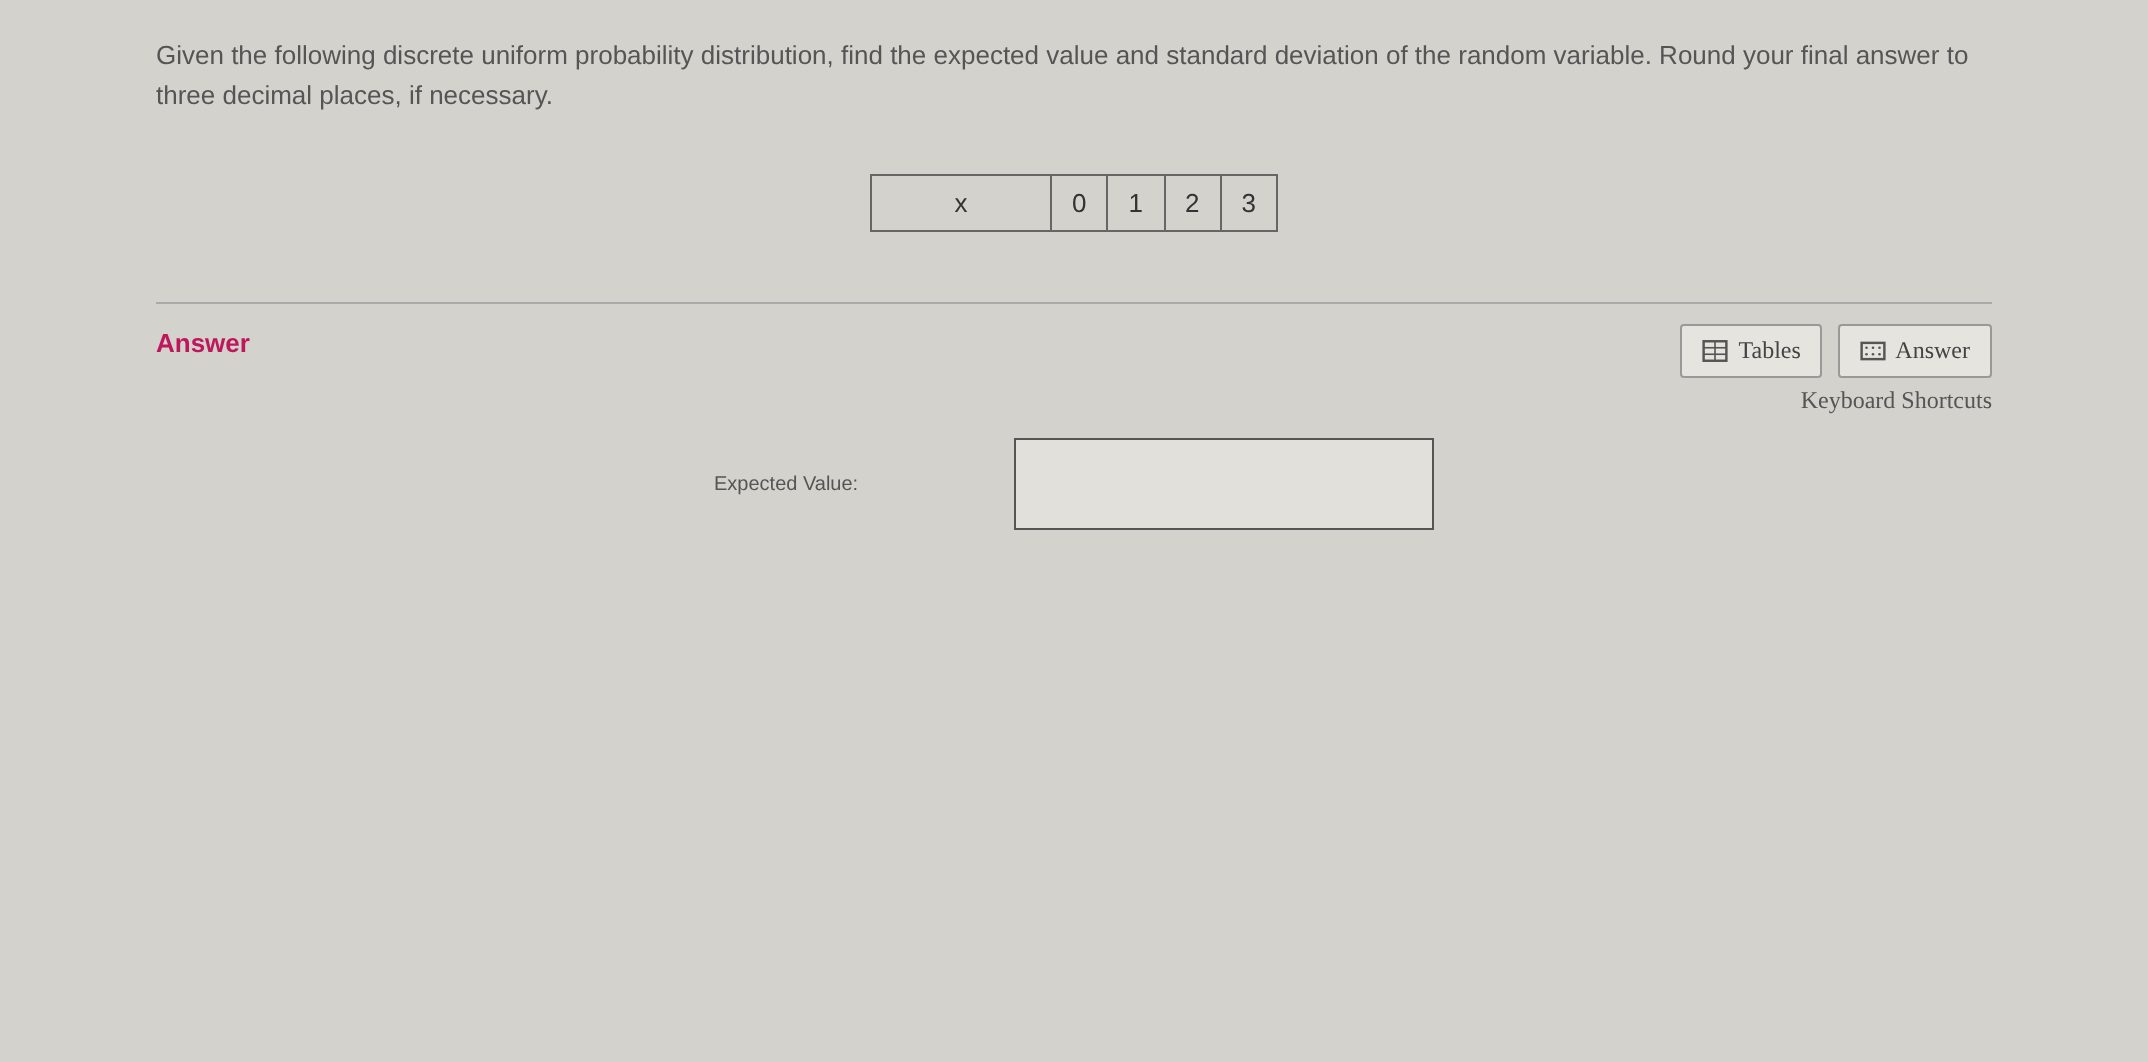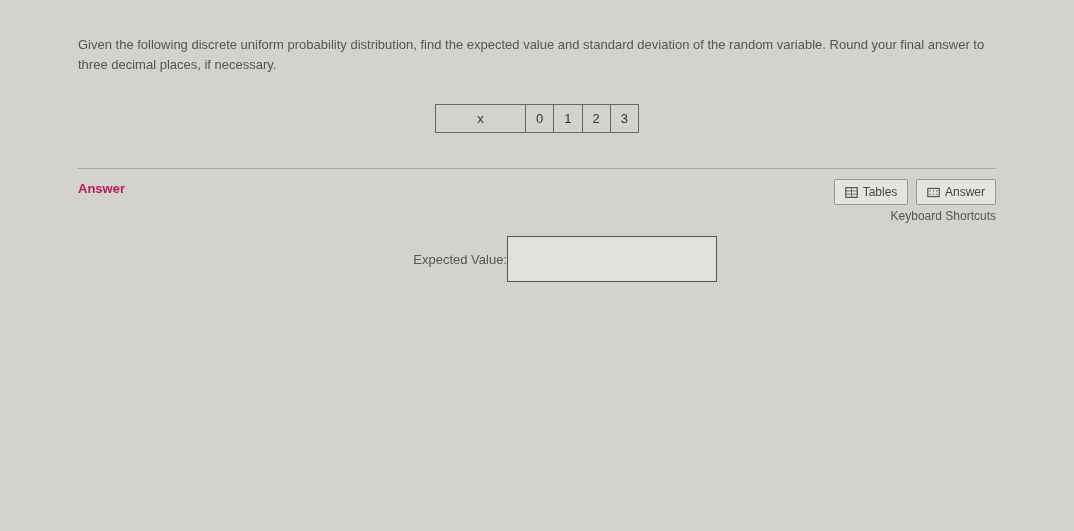--- a/index.html
+++ b/index.html
@@ -12,21 +12,20 @@
       color: #333;
       font-size: 13px;
     }
     .page {
       padding: 18px 78px 0 78px;
     }
     .question {
       color: #555;
       line-height: 1.5;
       margin-bottom: 30px;
-      margin-top: 17px;
     }
     .dist-wrap {
       display: flex;
       justify-content: center;
       margin-bottom: 35px;
     }
     .dist-table {
       border-collapse: collapse;
       text-align: center;
     }
@@ -60,20 +59,21 @@
     }
     .answer-label {
       color: #be185d;
       font-weight: bold;
     }
     .tools {
       position: absolute;
       right: 0;
       top: 10px;
       text-align: right;
+      font-family: Liberation Serif, serif;
     }
     .tool-btn {
       display: inline-flex;
       align-items: center;
       gap: 5px;
       border: 1px solid #999;
       background: #e6e4de;
       padding: 5px 10px;
       font-size: 12px;
       color: #444;
@@ -92,23 +92,22 @@
       flex-direction: column;
       align-items: center;
       gap: 18px;
     }
     .input-row {
       display: flex;
       align-items: center;
     }
     .input-row label {
       width: 150px;
-      text-align: right;
       color: #555;
-      font-size: 13px;
+      font-size: 10px;
     }
     .input-row input {
       width: 210px;
       height: 46px;
       border: 1px solid #555;
       background: #e2e0da;
       font-size: 14px;
       padding: 4px 6px;
     }
     .icon-svg { width: 13px; height: 13px; }

